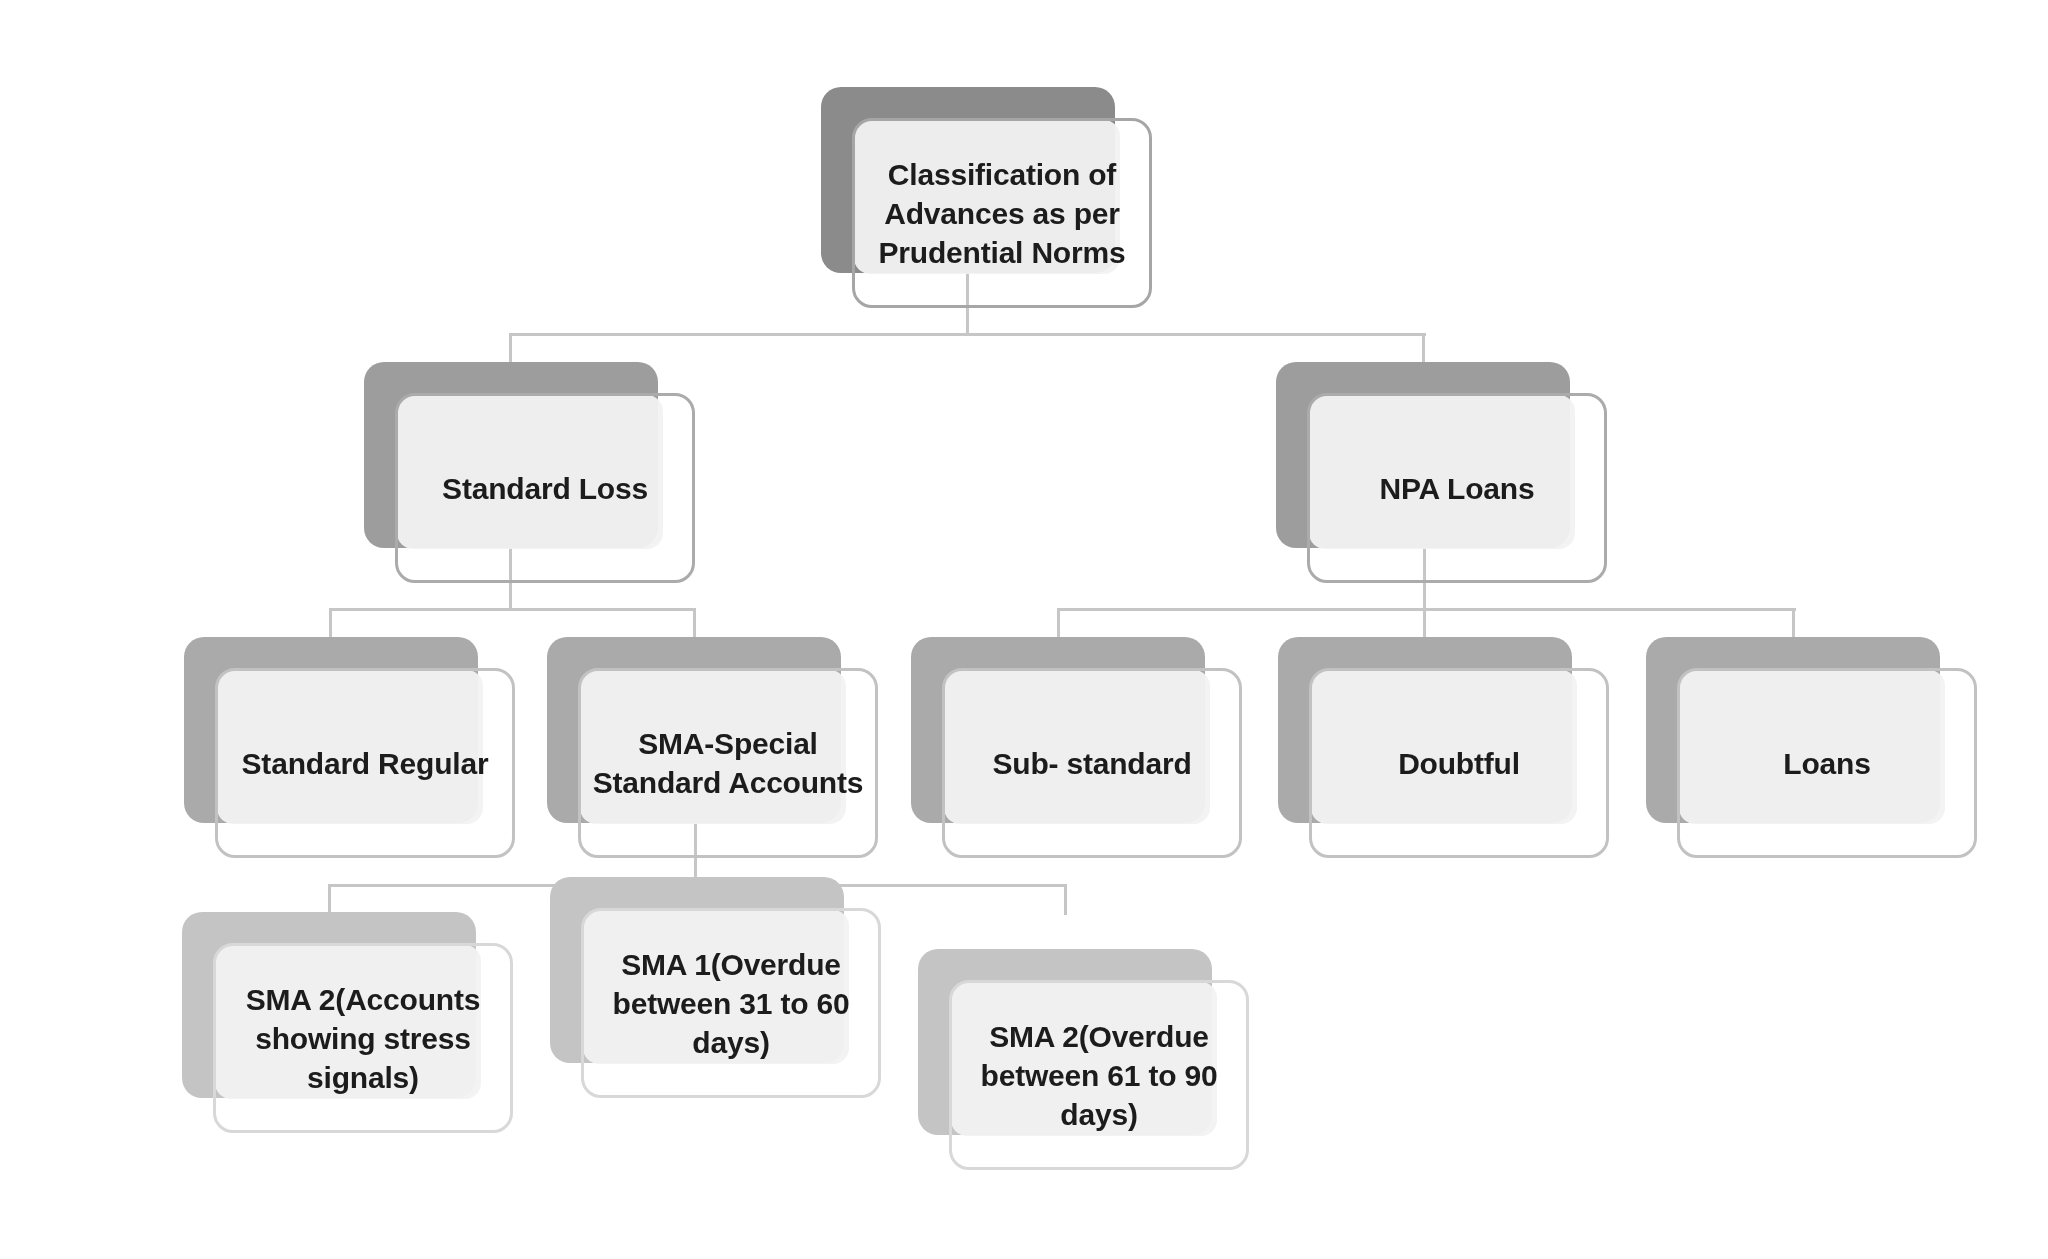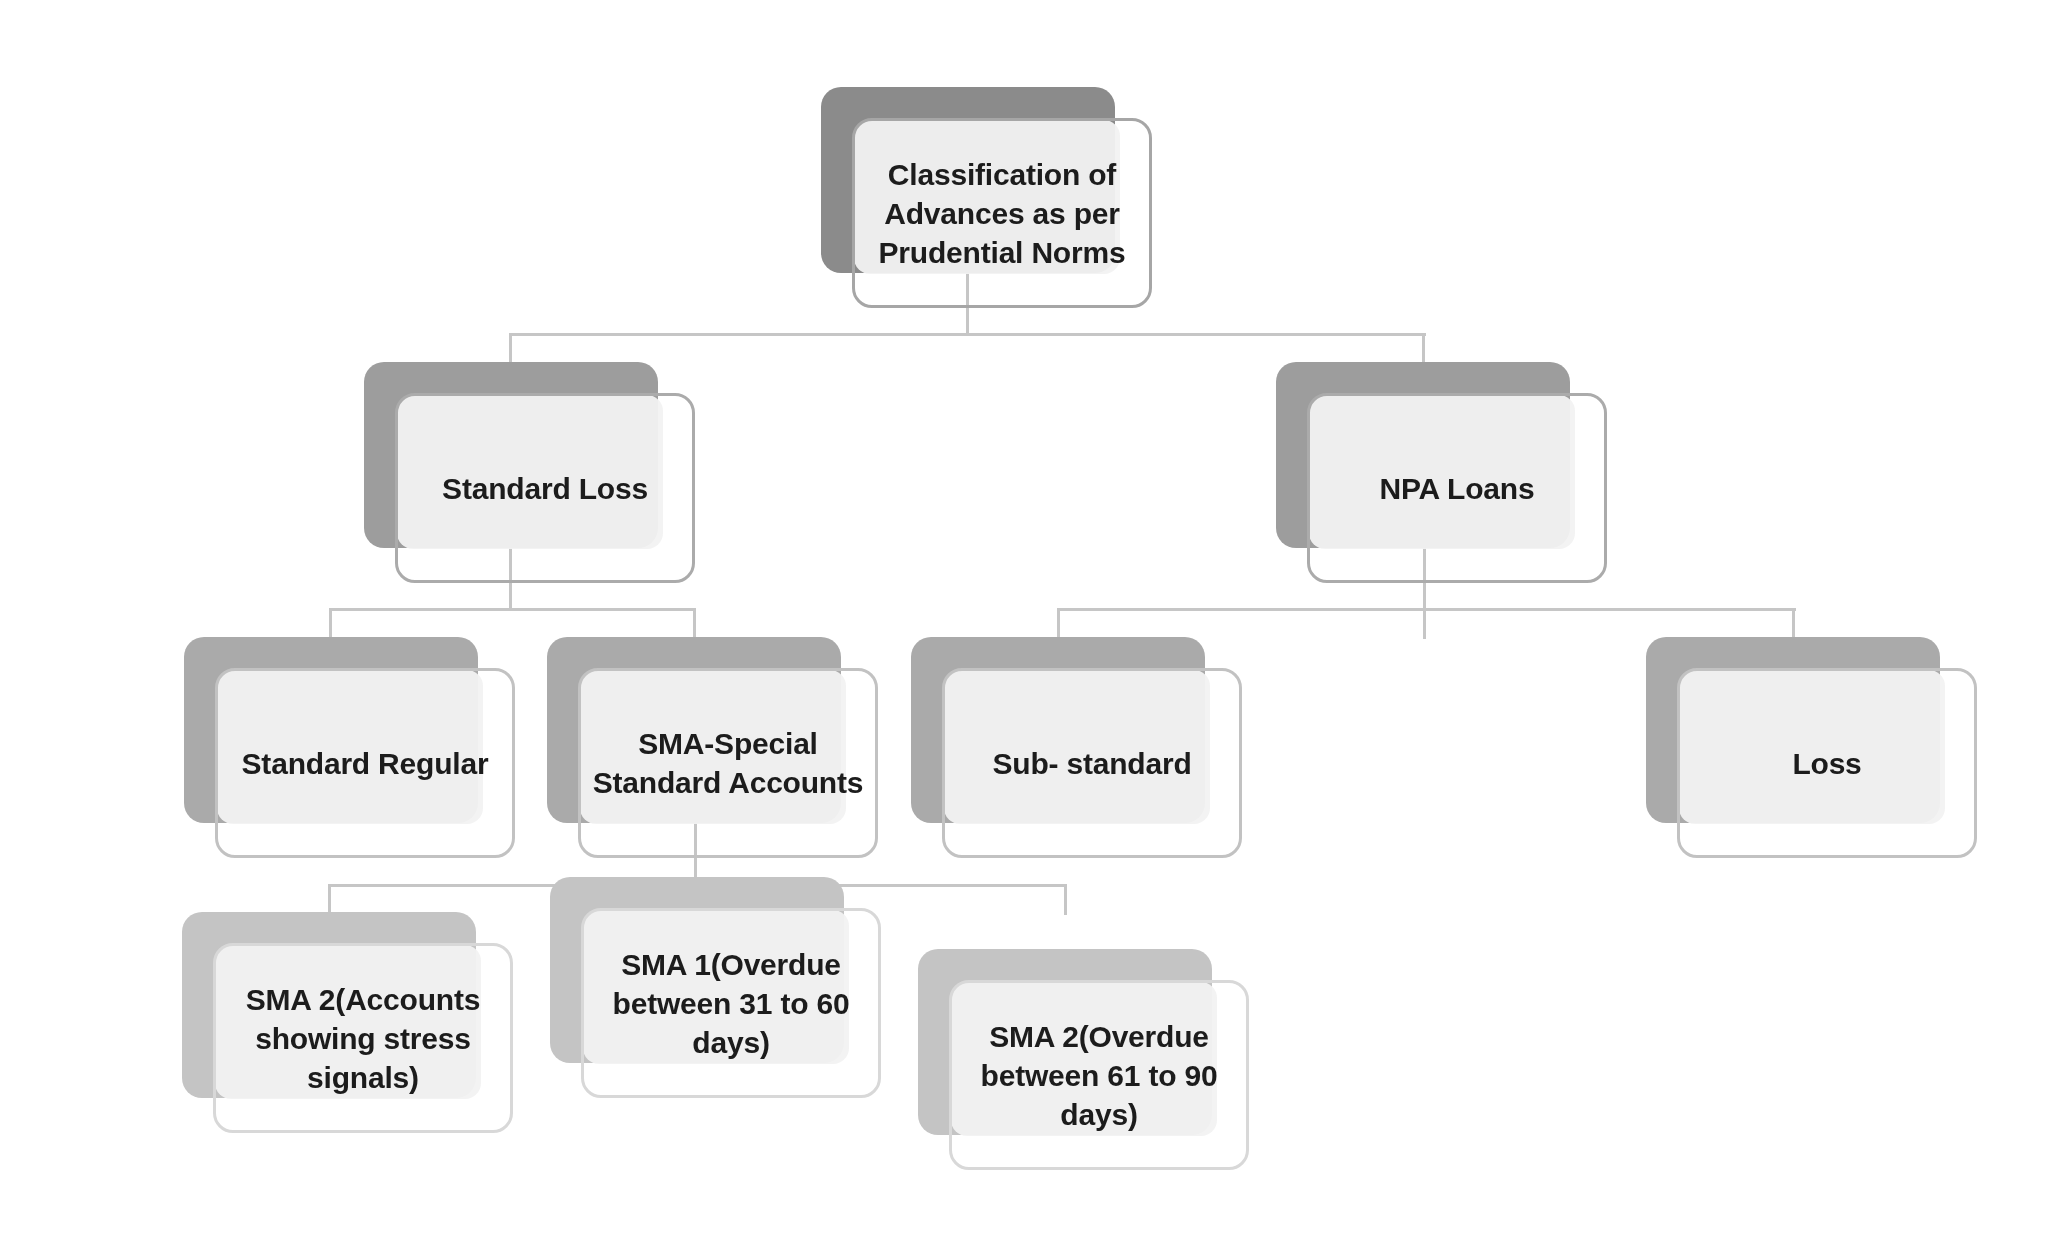--- a/index.html
+++ b/index.html
@@ -134,26 +134,32 @@
 Standard Accounts</div>
   </div>
 
   <div class="node lvl3" style="left:942px;top:668px">
     <div class="shadow"></div>
     <div class="fill"></div>
     <div class="frame"></div>
     <div class="label">Sub- standard</div>
   </div>
 
+  <div class="node lvl3" style="left:1309px;top:668px">
+    <div class="shadow"></div>
+    <div class="fill"></div>
+    <div class="frame"></div>
+    <div class="label">Doubtful</div>
+  </div>
 
   <div class="node lvl3" style="left:1677px;top:668px">
     <div class="shadow"></div>
     <div class="fill"></div>
     <div class="frame"></div>
-    <div class="label">Loss</div>
+    <div class="label">Loans</div>
   </div>
 
   <div class="node lvl4" style="left:213px;top:943px">
     <div class="shadow"></div>
     <div class="fill"></div>
     <div class="frame"></div>
     <div class="label">SMA 2(Accounts
 showing stress
 signals)</div>
   </div>

